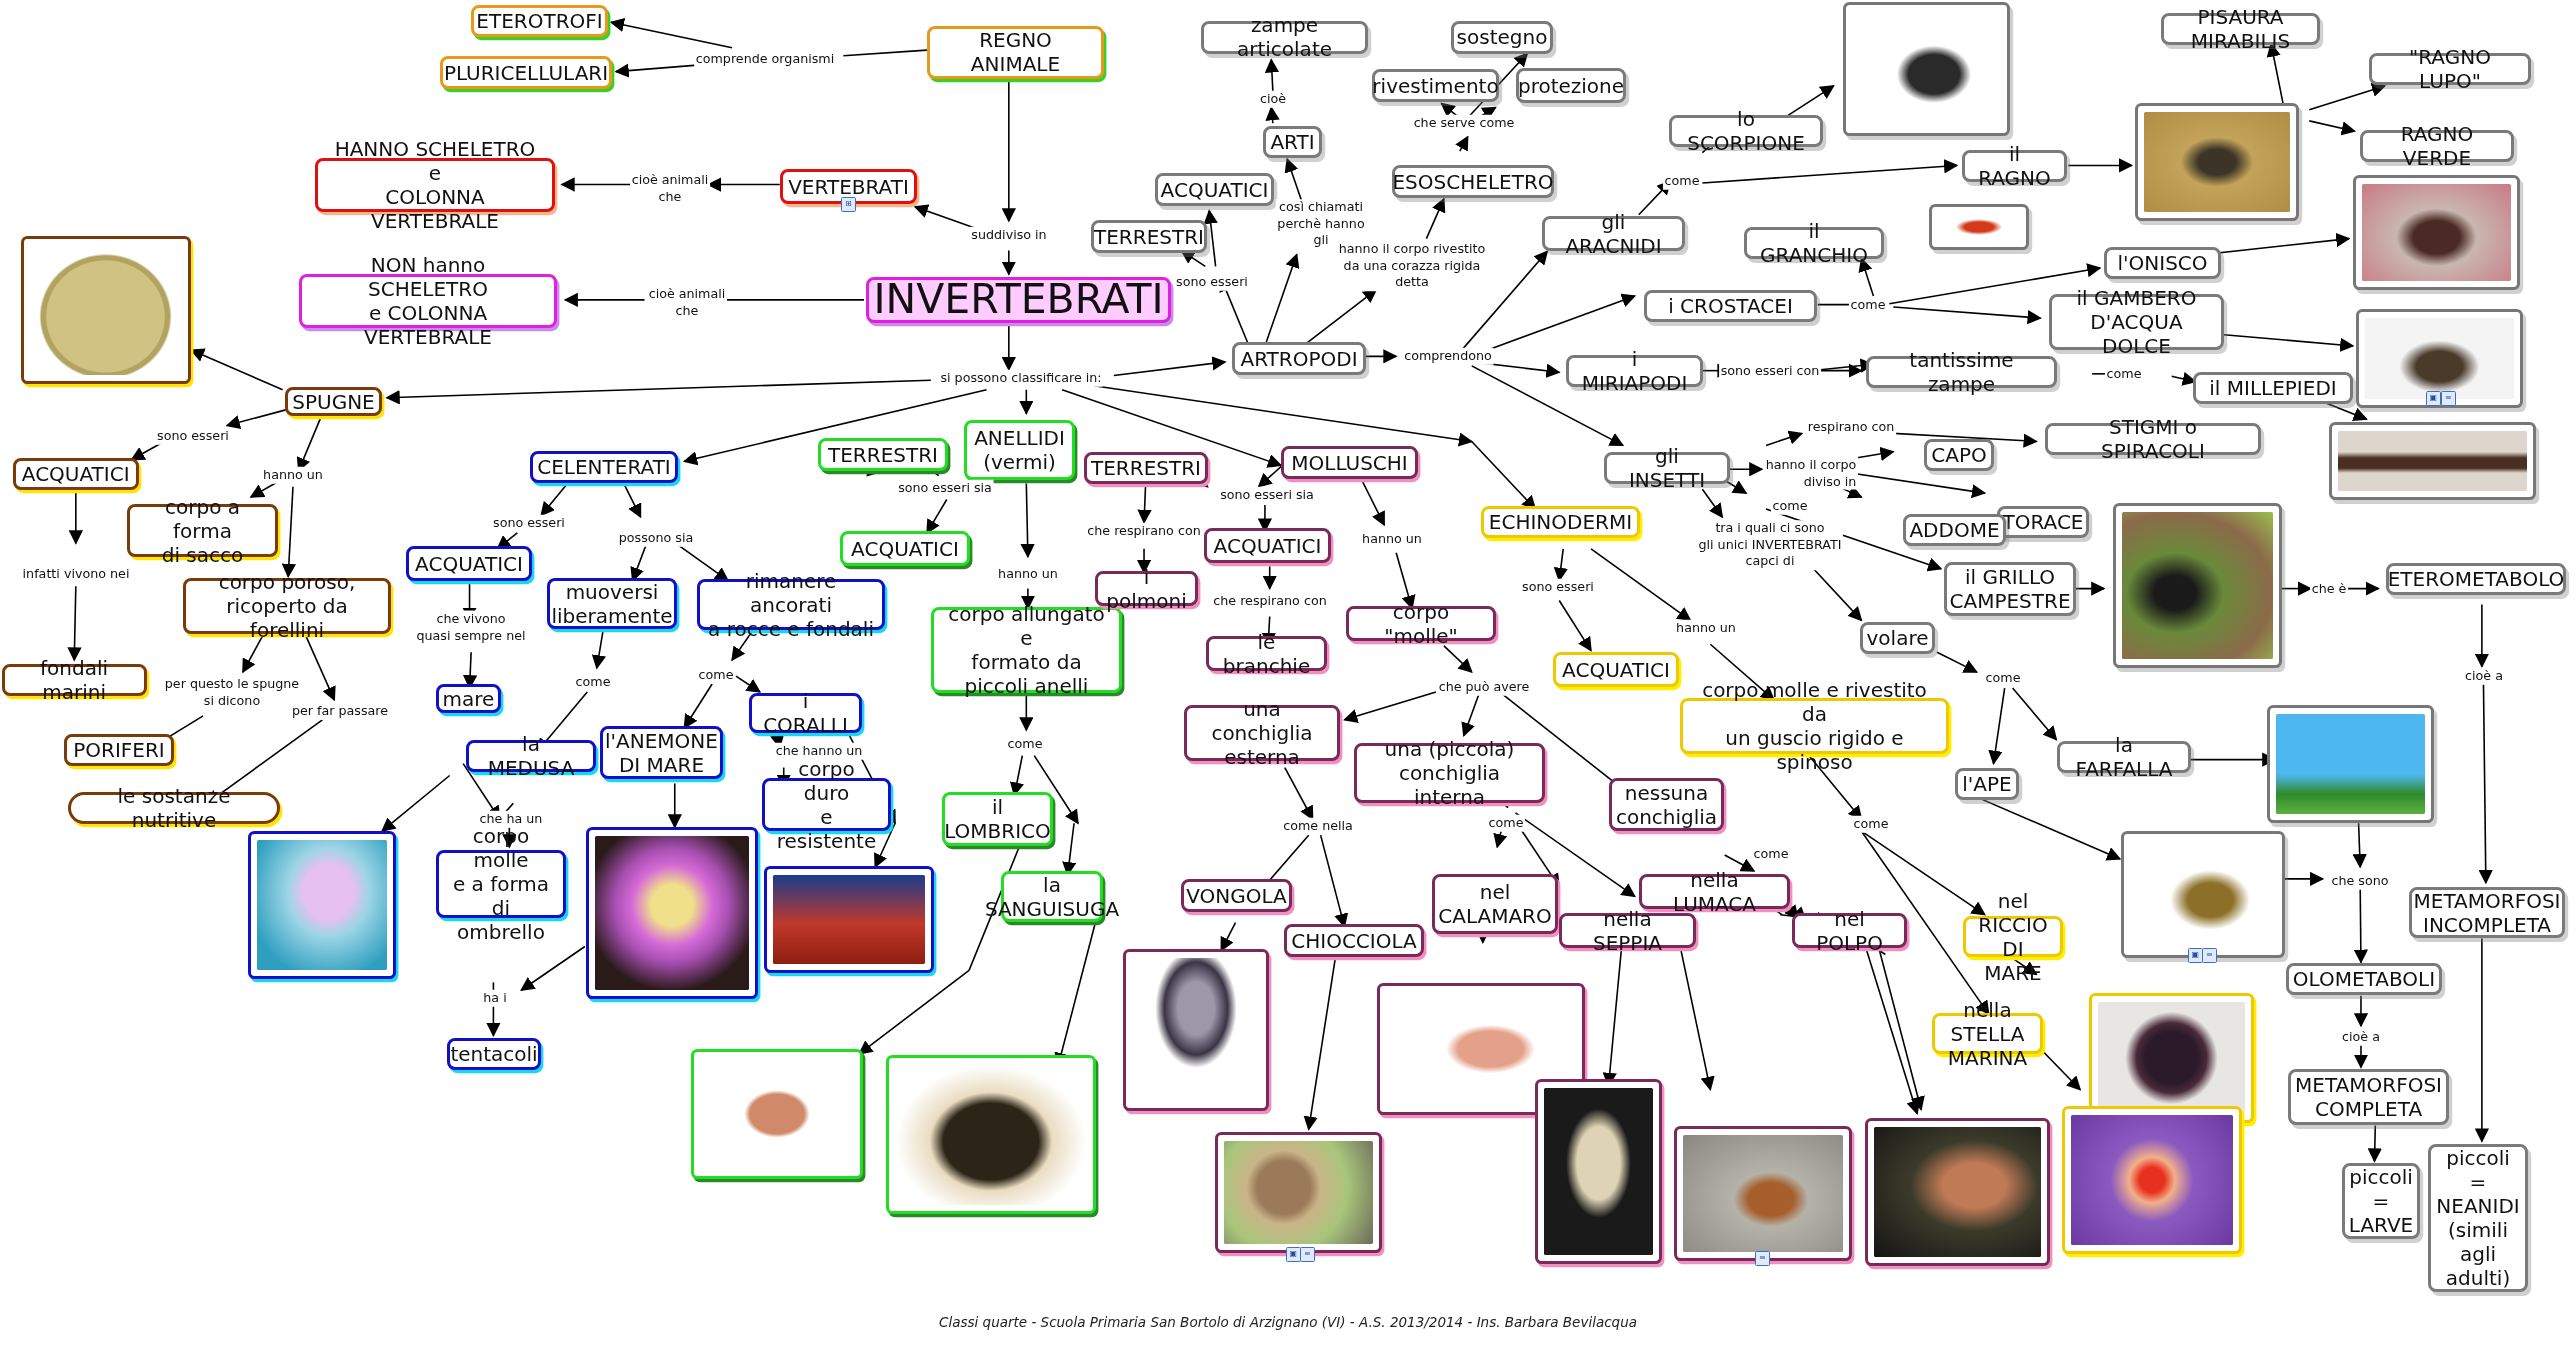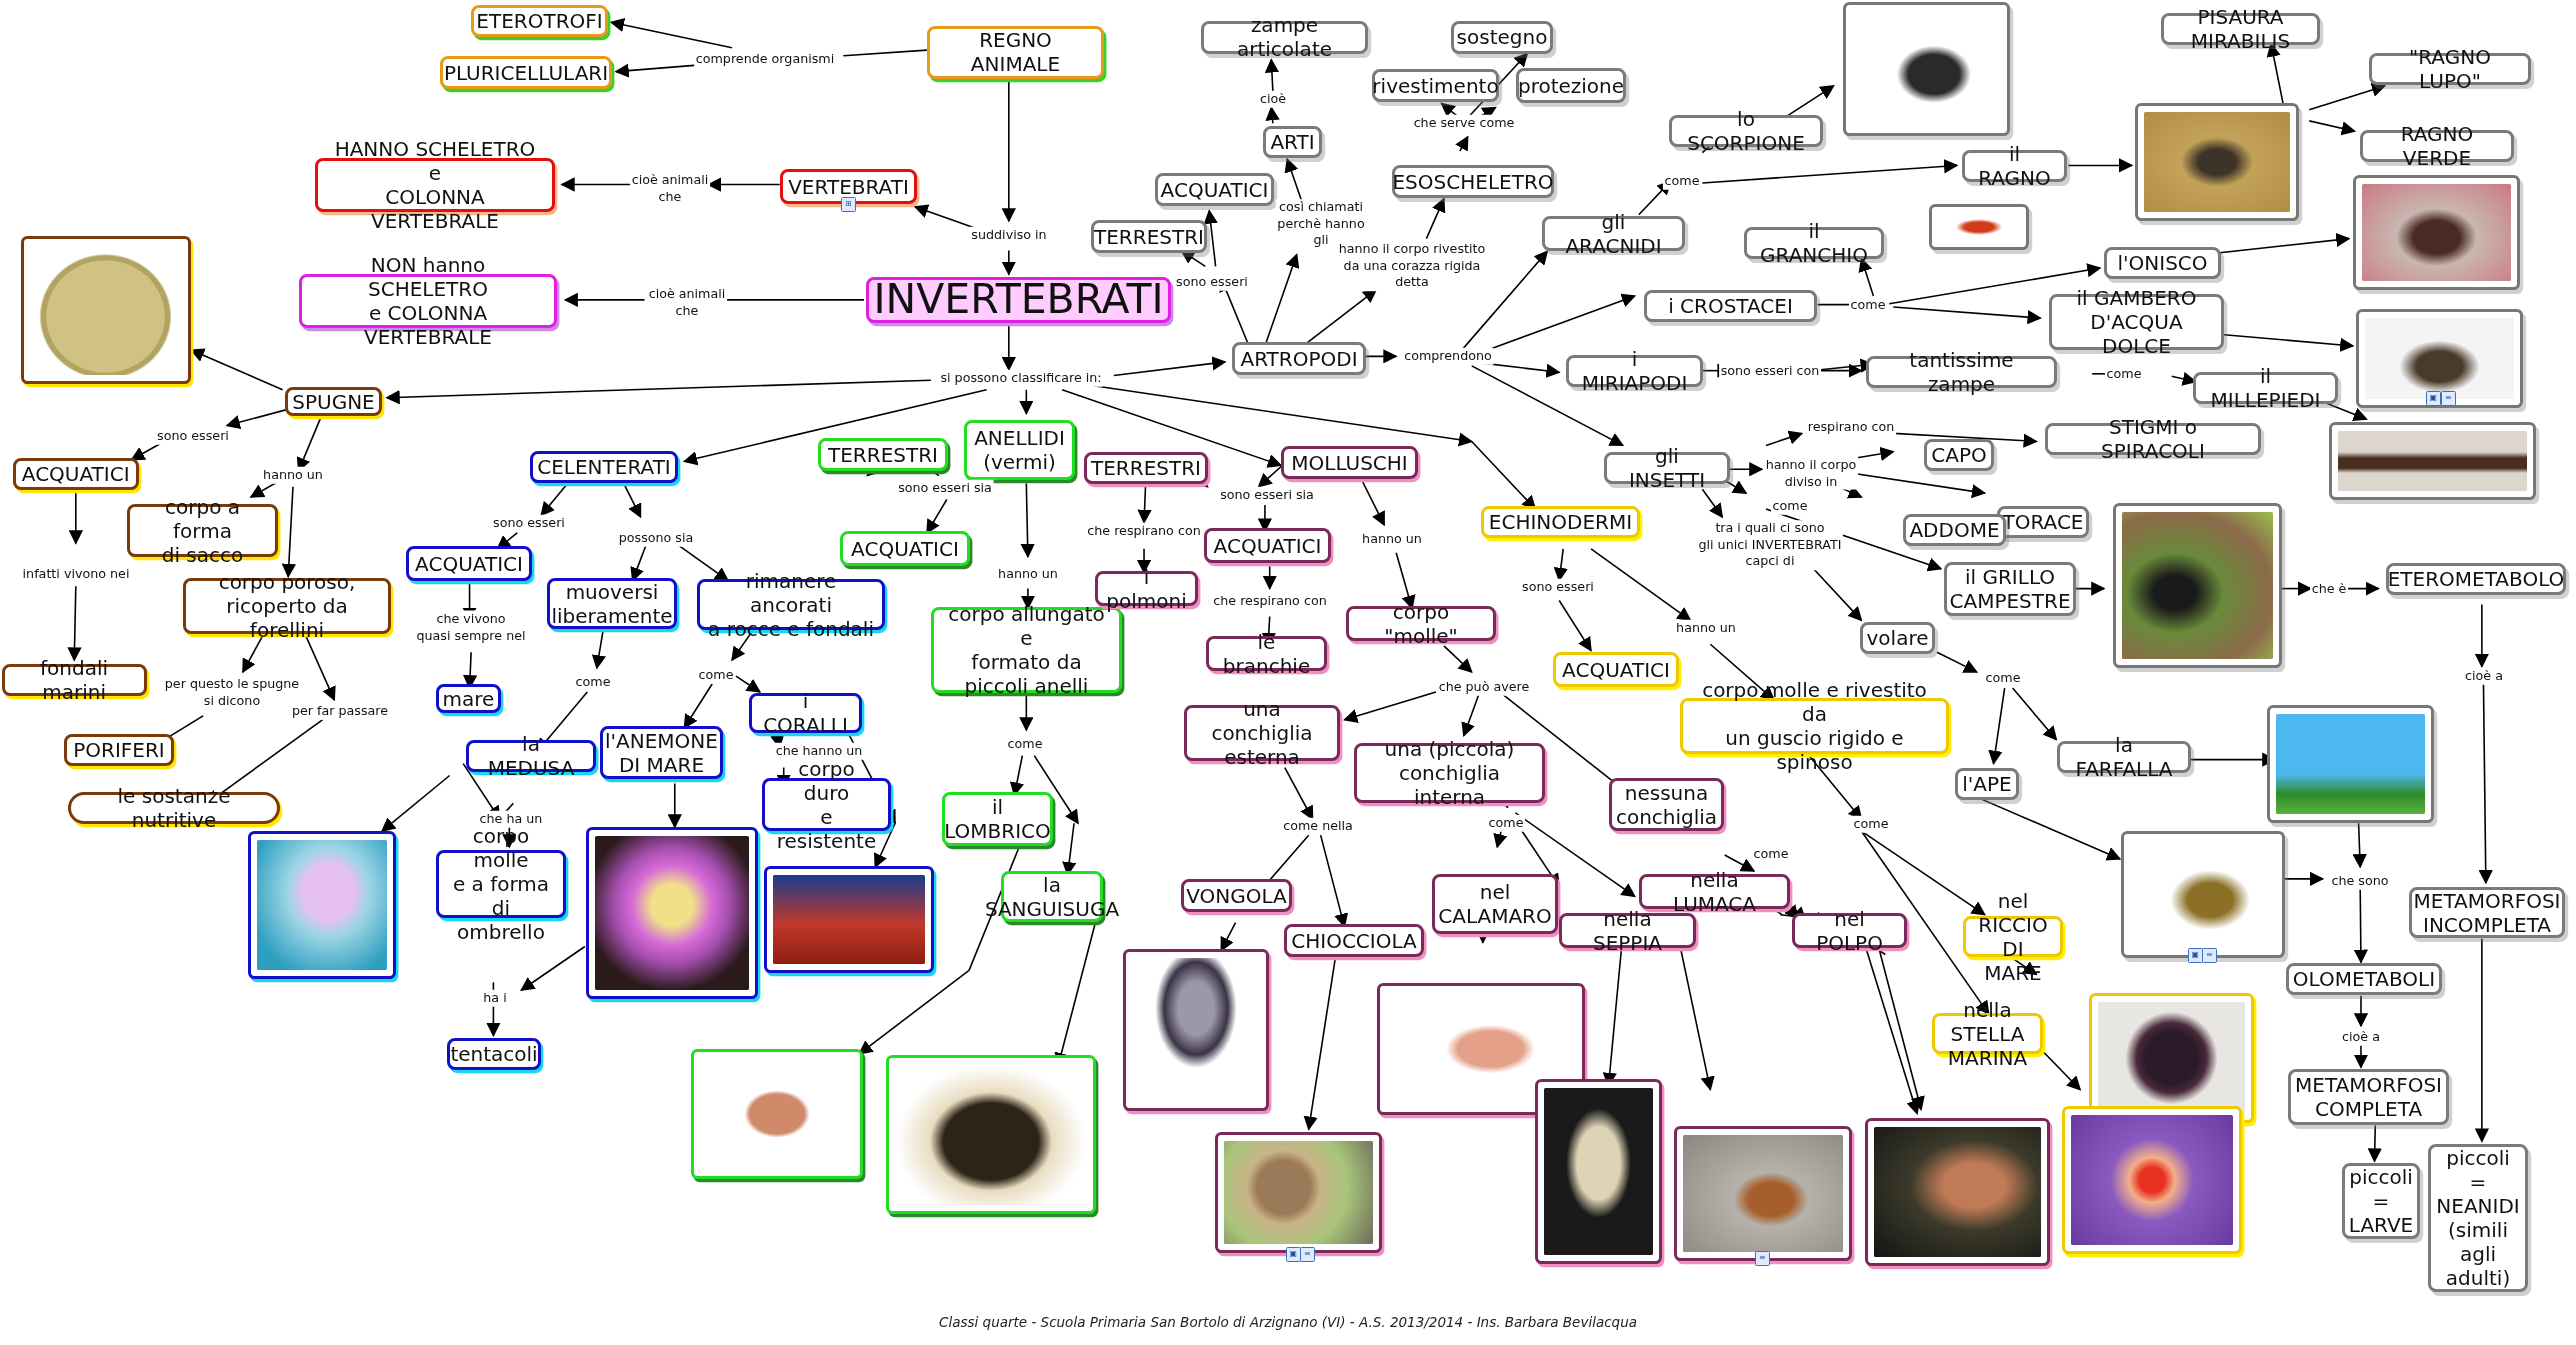--- a/index.html
+++ b/index.html
@@ -366,21 +366,21 @@
 <div class="node n-gray" style="left:2161px;top:12.7px;width:159px;height:32px;">PISAURA MIRABILIS</div>
 <div class="node n-gray" style="left:2369px;top:53px;width:162px;height:32px;">"RAGNO LUPO"</div>
 <div class="node n-gray" style="left:2360px;top:130px;width:154px;height:32px;">RAGNO VERDE</div>
 <div class="node n-gray" style="left:1644px;top:290px;width:173px;height:32px;">i CROSTACEI</div>
 <div class="node n-gray" style="left:1744px;top:227px;width:140px;height:32px;">il GRANCHIO</div>
 <div class="node n-gray" style="left:2104px;top:247px;width:117px;height:32px;">l'ONISCO</div>
 <div class="node n-gray" style="left:2049px;top:294px;width:175px;height:56px;">il GAMBERO
 D'ACQUA DOLCE</div>
 <div class="node n-gray" style="left:1566px;top:355px;width:137px;height:32px;">i MIRIAPODI</div>
 <div class="node n-gray" style="left:1866px;top:356px;width:191px;height:32px;">tantissime zampe</div>
-<div class="node n-gray" style="left:2193px;top:372px;width:145px;height:32px;">il MILLEPIEDI</div>
+<div class="node n-gray" style="left:2193px;top:372px;width:160px;height:32px;text-align:right;">il MILLEPIEDI</div>
 <div class="node n-gray" style="left:1604px;top:452px;width:126px;height:32px;">gli INSETTI</div>
 <div class="node n-gray" style="left:2045px;top:423px;width:216px;height:32px;">STIGMI o SPIRACOLI</div>
 <div class="node n-gray" style="left:1924px;top:439px;width:70px;height:32px;">CAPO</div>
 <div class="node n-gray" style="left:1997px;top:477px;width:92px;height:32px;margin-top:29px;">TORACE</div>
 <div class="node n-gray" style="left:1903px;top:514px;width:103px;height:32px;">ADDOME</div>
 <div class="node n-gray" style="left:1944px;top:562px;width:132px;height:54px;">il GRILLO
 CAMPESTRE</div>
 <div class="node n-gray" style="left:1860px;top:622px;width:75px;height:32px;">volare</div>
 <div class="node n-gray" style="left:1955px;top:768px;width:64px;height:32px;">l'APE</div>
 <div class="node n-gray" style="left:2057px;top:741px;width:134px;height:32px;">la FARFALLA</div>
@@ -476,21 +476,21 @@
 <div class="link-label" style="left:1412px;top:266px;">hanno il corpo rivestito
 da una corazza rigida
 detta</div>
 <div class="link-label" style="left:1464px;top:123px;">che serve come</div>
 <div class="link-label" style="left:1448px;top:356px;">comprendono</div>
 <div class="link-label" style="left:1682px;top:181px;">come</div>
 <div class="link-label" style="left:1868px;top:305px;">come</div>
 <div class="link-label" style="left:1770px;top:371px;">sono esseri con</div>
 <div class="link-label" style="left:2124px;top:374px;">come</div>
 <div class="link-label" style="left:1851px;top:427px;">respirano con</div>
-<div class="link-label" style="left:1811px;top:473px;">hanno il corpo
+<div class="link-label" style="left:1811px;top:473px;text-align:right;">hanno il corpo
 diviso in</div>
 <div class="link-label" style="left:1790px;top:506px;">come</div>
 <div class="link-label" style="left:1770px;top:545px;">tra i quali ci sono
 gli unici INVERTEBRATI
 capci di</div>
 <div class="link-label" style="left:2003px;top:678px;">come</div>
 <div class="link-label" style="left:2329px;top:589px;">che è</div>
 <div class="link-label" style="left:2484px;top:676px;">cioè a</div>
 <div class="link-label" style="left:2360px;top:881px;">che sono</div>
 <div class="link-label" style="left:2361px;top:1037px;">cioè a</div>

